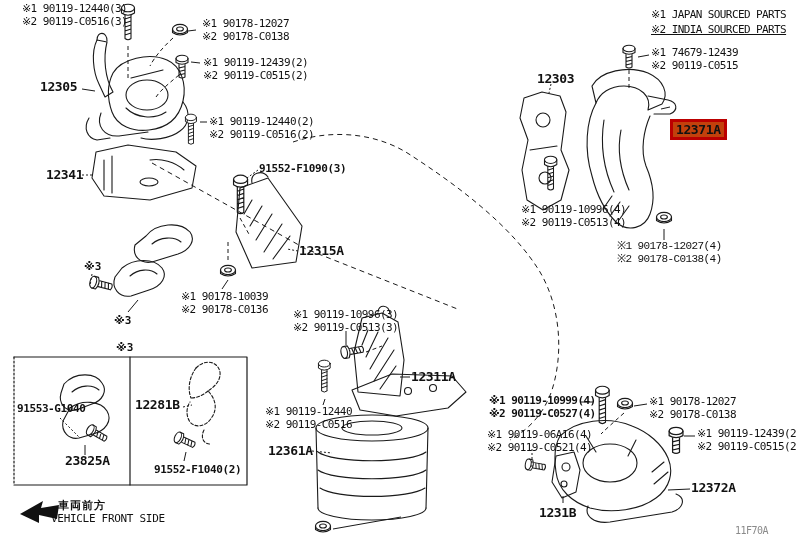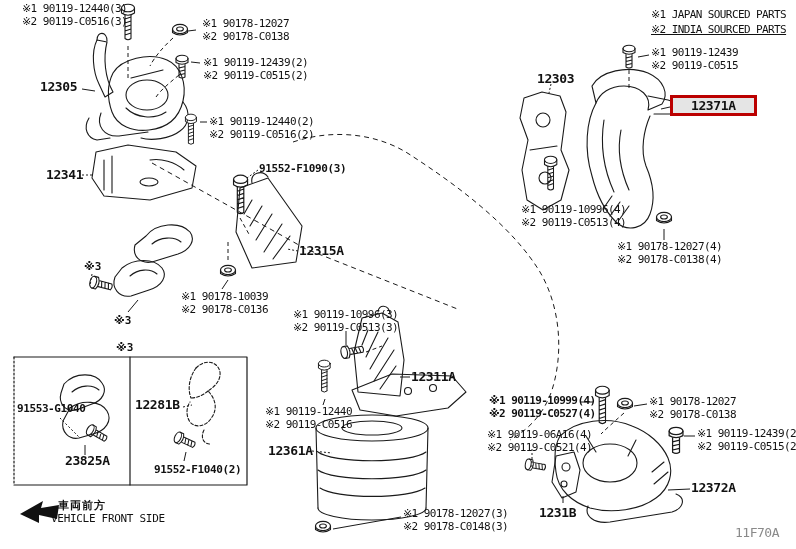--- a/index.html
+++ b/index.html
@@ -5,24 +5,24 @@
   html,body{margin:0;padding:0;background:#fff;}
   #stage{position:relative;width:796px;height:549px;background:#fff;overflow:hidden;
          font-family:"DejaVu Sans Mono","DejaVu Sans",monospace;color:#111;}
   #art{position:absolute;left:0;top:0;z-index:0;}
   .fl{position:absolute;z-index:2;font-size:11px;line-height:13px;letter-spacing:-0.6px;white-space:pre;}
   .fl span{display:block;}
   .pl{position:absolute;z-index:2;font-size:13px;font-weight:bold;letter-spacing:-0.4px;white-space:pre;}
   .sm{font-size:11px;font-weight:bold;}
   .mk{position:absolute;z-index:2;font-size:11px;font-weight:bold;}
   .note{position:absolute;z-index:2;font-size:11px;line-height:15px;letter-spacing:-0.6px;white-space:pre;}
-  .hl{border:3px solid var(--hl,#b00);padding:0 18px;background:#e5e5e5;}
+  .hl{border:3px solid var(--hl,#b00);padding:0 3px;background:#c2410c;margin-top:24px;}
   .foot-jp{position:absolute;z-index:2;font-size:11px;font-weight:bold;letter-spacing:1px;}
   .foot-en{position:absolute;z-index:2;font-size:11px;letter-spacing:-0.3px;}
-  .figcode{position:absolute;z-index:2;font-size:13px;color:#8a8a8a;letter-spacing:-0.5px;}
+  .figcode{position:absolute;z-index:2;font-size:10px;color:#8a8a8a;letter-spacing:-0.5px;}
 </style>
 </head>
 <body>
 
 <div id="stage">
 
   <svg id="art" width="796" height="549" viewBox="0 0 796 549">
     <defs>
       <g id="boltV" fill="#fff" stroke="#1a1a1a" stroke-width="1.1" stroke-linecap="round">
         <ellipse cx="7" cy="4" rx="6.5" ry="3.8"></ellipse>
@@ -247,28 +247,27 @@
 
     <path d="M20 514 L43 501 L41 508 L59 505 L57 519 L39 515 L39 523 Z" fill="#111" stroke="none"></path>
   </svg>
 
   <div class="note" style="left:651px;top:7px;">※1 JAPAN SOURCED PARTS</div>
   <div class="note" style="left:651px;top:22px;text-decoration:underline;">※2 INDIA SOURCED PARTS</div>
 
   <div class="fl" style="left:22px;top:2px;"><span>※1 90119-12440(3)</span><span>※2 90119-C0516(3)</span></div>
   <div class="fl" style="left:202px;top:17px;"><span>※1 90178-12027</span><span>※2 90178-C0138</span></div>
   <div class="fl" style="left:203px;top:56px;"><span>※1 90119-12439(2)</span><span>※2 90119-C0515(2)</span></div>
-  <div class="fl" style="left:651px;top:46px;"><span>※1 90119-12439</span><span>※2 90119-C0515</span></div>
+  <div class="fl" style="left:651px;top:46px;"><span>※1 74679-12439</span><span>※2 90119-C0515</span></div>
   <div class="fl" style="left:209px;top:115px;"><span>※1 90119-12440(2)</span><span>※2 90119-C0516(2)</span></div>
   <div class="fl" style="left:521px;top:203px;"><span>※1 90119-10996(4)</span><span>※2 90119-C0513(4)</span></div>
-  <div class="fl" style="left:617px;top:240px;"><span>※1 90178-12027(4)</span><span>※2 90178-C0138(4)</span></div>
+  <div class="fl" style="left:617px;top:240px;font-family:Liberation Mono, monospace;"><span>※1 90178-12027(4)</span><span>※2 90178-C0138(4)</span></div>
   <div class="fl" style="left:181px;top:290px;"><span>※1 90178-10039</span><span>※2 90178-C0136</span></div>
   <div class="fl" style="left:293px;top:308px;"><span>※1 90119-10996(3)</span><span>※2 90119-C0513(3)</span></div>
   <div class="fl" style="left:265px;top:405px;"><span>※1 90119-12440</span><span>※2 90119-C0516</span></div>
-  <div class="fl" style="left:403px;top:507px;"><span>※1 90178-12027(3)</span><span>※2 90178-C0148(3)</span></div>
   <div class="fl" style="left:489px;top:394px;font-weight:bold;"><span>※1 90119-10999(4)</span><span>※2 90119-C0527(4)</span></div>
   <div class="fl" style="left:649px;top:395px;"><span>※1 90178-12027</span><span>※2 90178-C0138</span></div>
   <div class="fl" style="left:487px;top:428px;"><span>※1 90119-06A16(4)</span><span>※2 90119-C0521(4)</span></div>
   <div class="fl" style="left:697px;top:427px;"><span>※1 90119-12439(2)</span><span>※2 90119-C0515(2)</span></div>
 
   <div class="pl" style="left:40px;top:79px;">12305</div>
   <div class="pl" style="left:46px;top:167px;">12341</div>
   <div class="pl" style="left:537px;top:71px;">12303</div>
   <div class="pl hl" style="left:670px;top:95px;">12371A</div>
   <div class="pl" style="left:299px;top:243px;">12315A</div>

